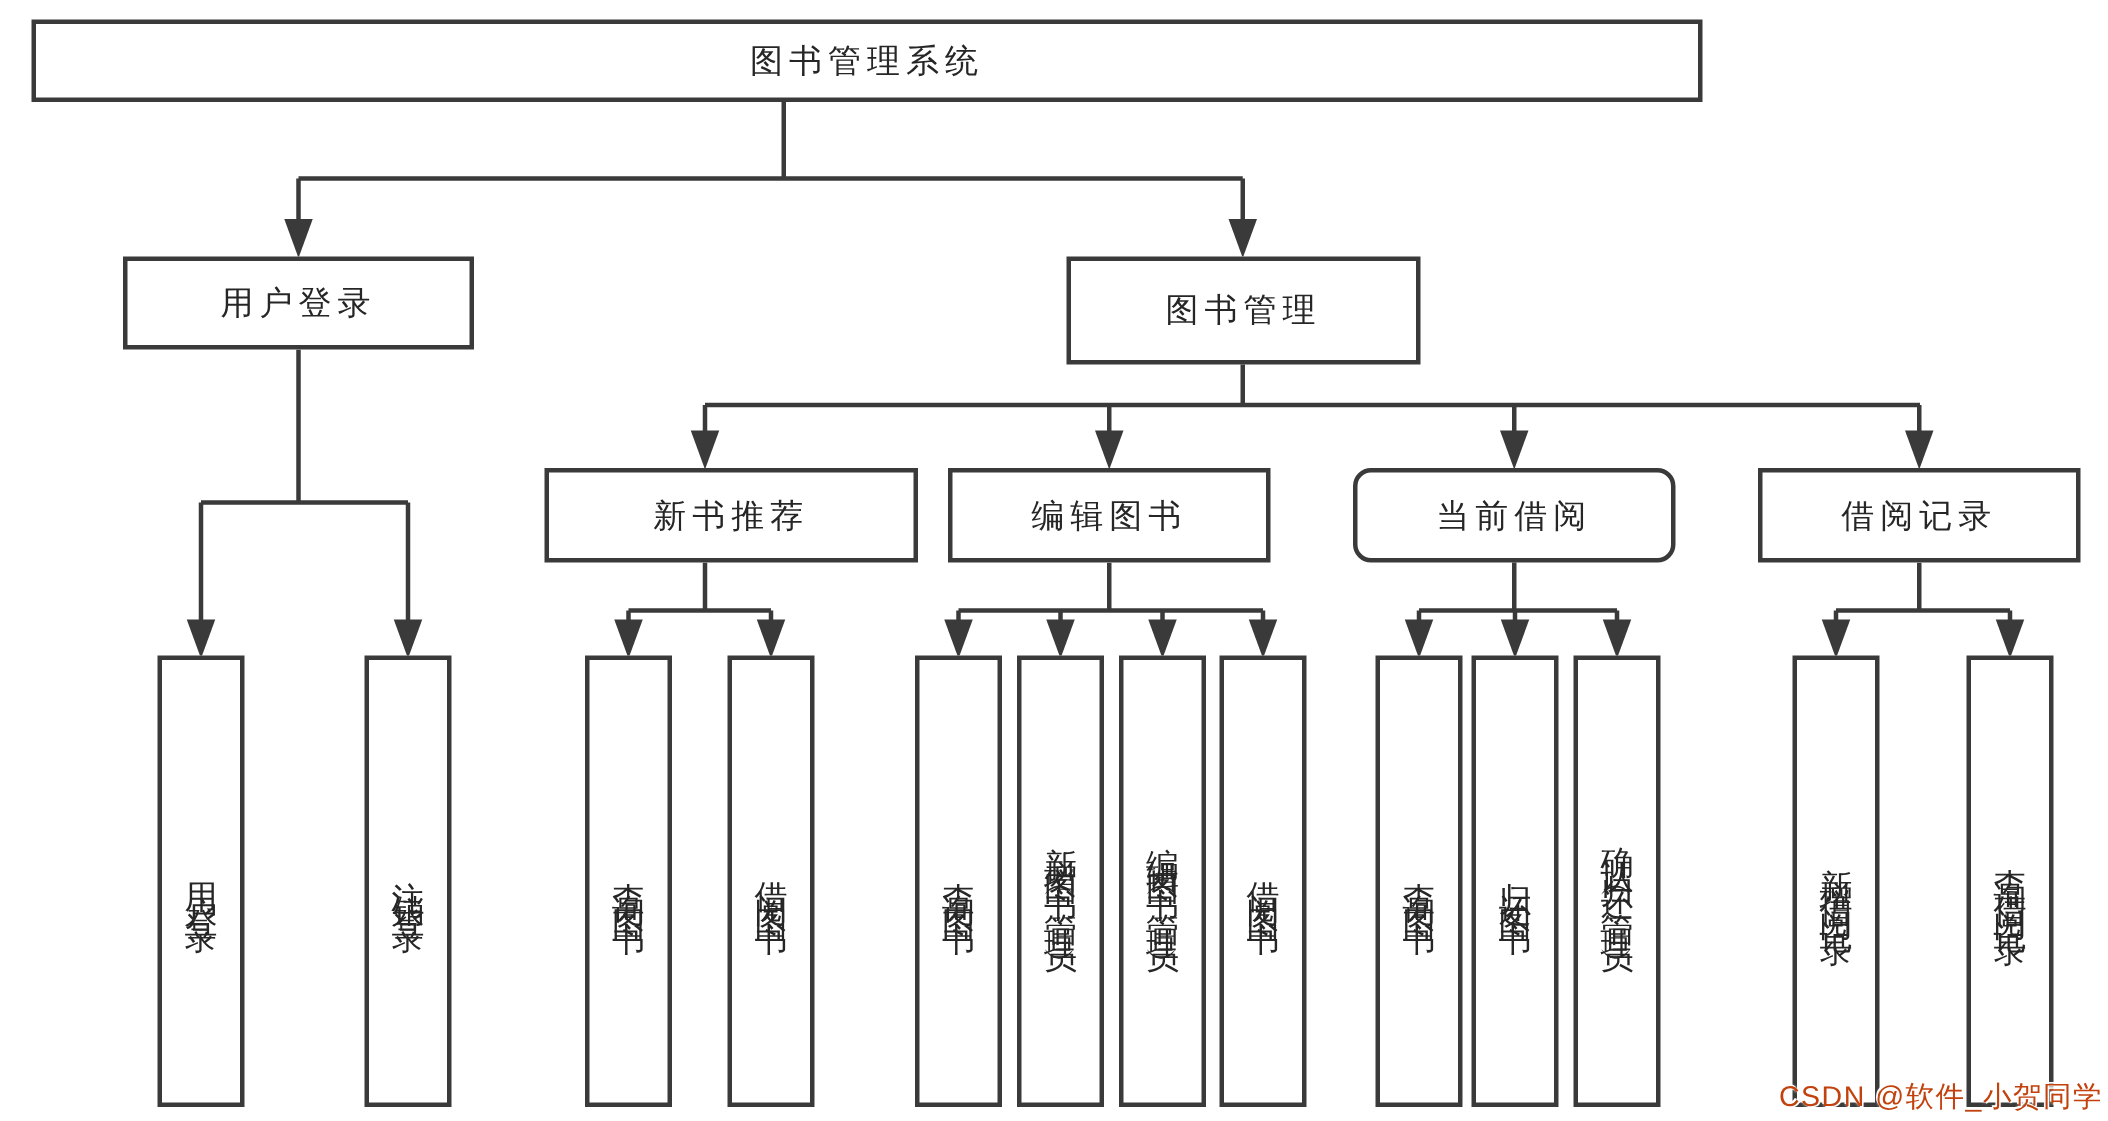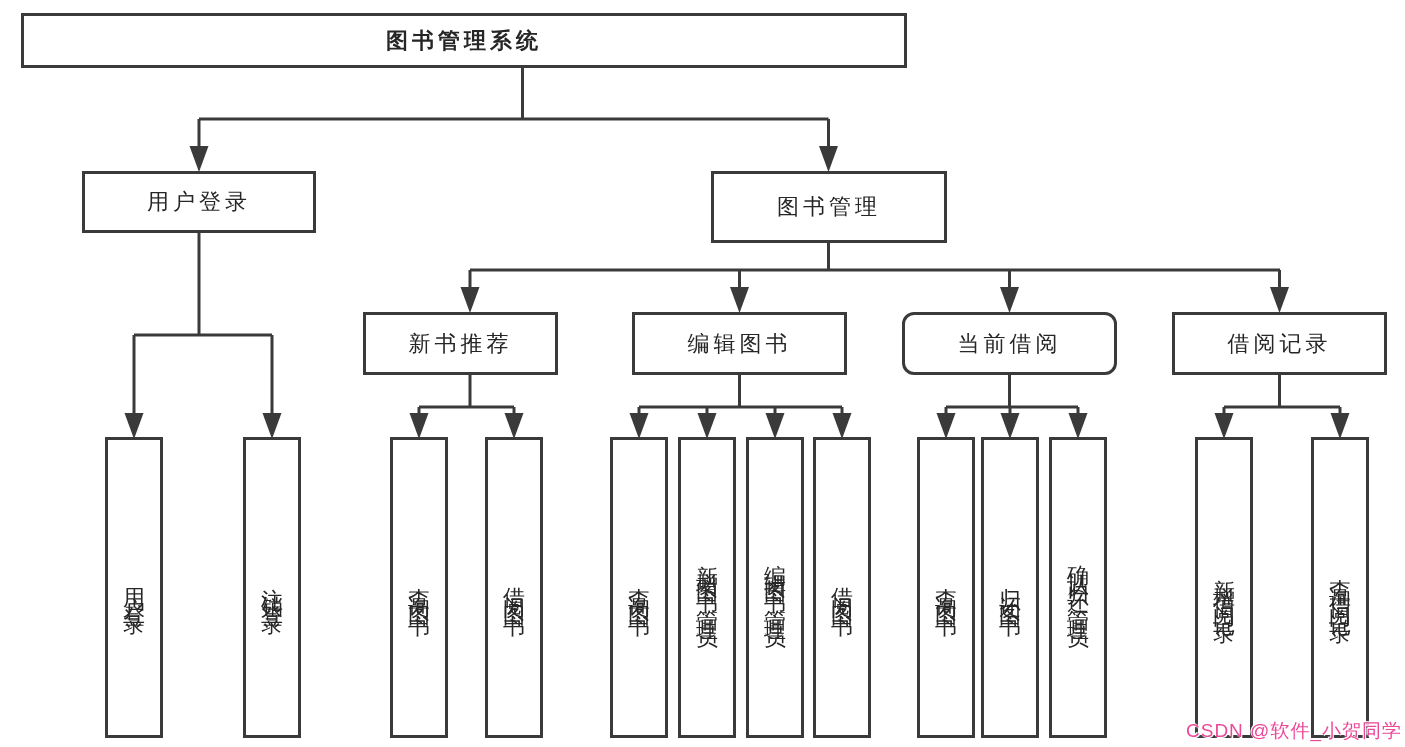--- a/index.html
+++ b/index.html
@@ -39,21 +39,21 @@
     color: #262626;
     letter-spacing: 9px;
     line-height: 1;
     white-space: nowrap;
   }
   .watermark {
     position: absolute;
     left: 1186px;
     top: 718px;
     font-size: 19px;
-    color: #ec4899;
+    color: #c2410c;
     letter-spacing: 1px;
     white-space: nowrap;
     z-index: 3;
     text-shadow: 0 0 2px #ffffff, 1px 1px 0 #ffffff, -1px -1px 0 #ffffff;
   }
 </style>
 </head>
 <body>
 
 <div class="canvas">
@@ -118,32 +118,32 @@
       <polygon points="775,439 765.5,413 784.5,413"></polygon>
       <polygon points="842,439 832.5,413 851.5,413"></polygon>
       <polygon points="946,439 936.5,413 955.5,413"></polygon>
       <polygon points="1010,439 1000.5,413 1019.5,413"></polygon>
       <polygon points="1078,439 1068.5,413 1087.5,413"></polygon>
       <polygon points="1224,439 1214.5,413 1233.5,413"></polygon>
       <polygon points="1340,439 1330.5,413 1349.5,413"></polygon>
     </g>
   </svg>
 
-  <div class="box" style="left:21px; top:13px; width:886px; height:55px;font-weight:bold;">
+  <div class="box" style="left:21px; top:13px; width:1114px; height:55px;">
     <span class="label-h">图书管理系统</span>
   </div>
 
   <div class="box" style="left:82px; top:171px; width:234px; height:62px;">
     <span class="label-h">用户登录</span>
   </div>
   <div class="box" style="left:711px; top:171px; width:236px; height:72px;">
     <span class="label-h">图书管理</span>
   </div>
 
-  <div class="box" style="left:363px; top:312px; width:195px; height:63px;">
+  <div class="box" style="left:363px; top:312px; width:249px; height:63px;">
     <span class="label-h">新书推荐</span>
   </div>
   <div class="box" style="left:632px; top:312px; width:215px; height:63px;">
     <span class="label-h">编辑图书</span>
   </div>
   <div class="box" style="left:902px; top:312px; width:215px; height:63px;border-radius:12px;">
     <span class="label-h">当前借阅</span>
   </div>
   <div class="box" style="left:1172px; top:312px; width:215px; height:63px;">
     <span class="label-h">借阅记录</span>

